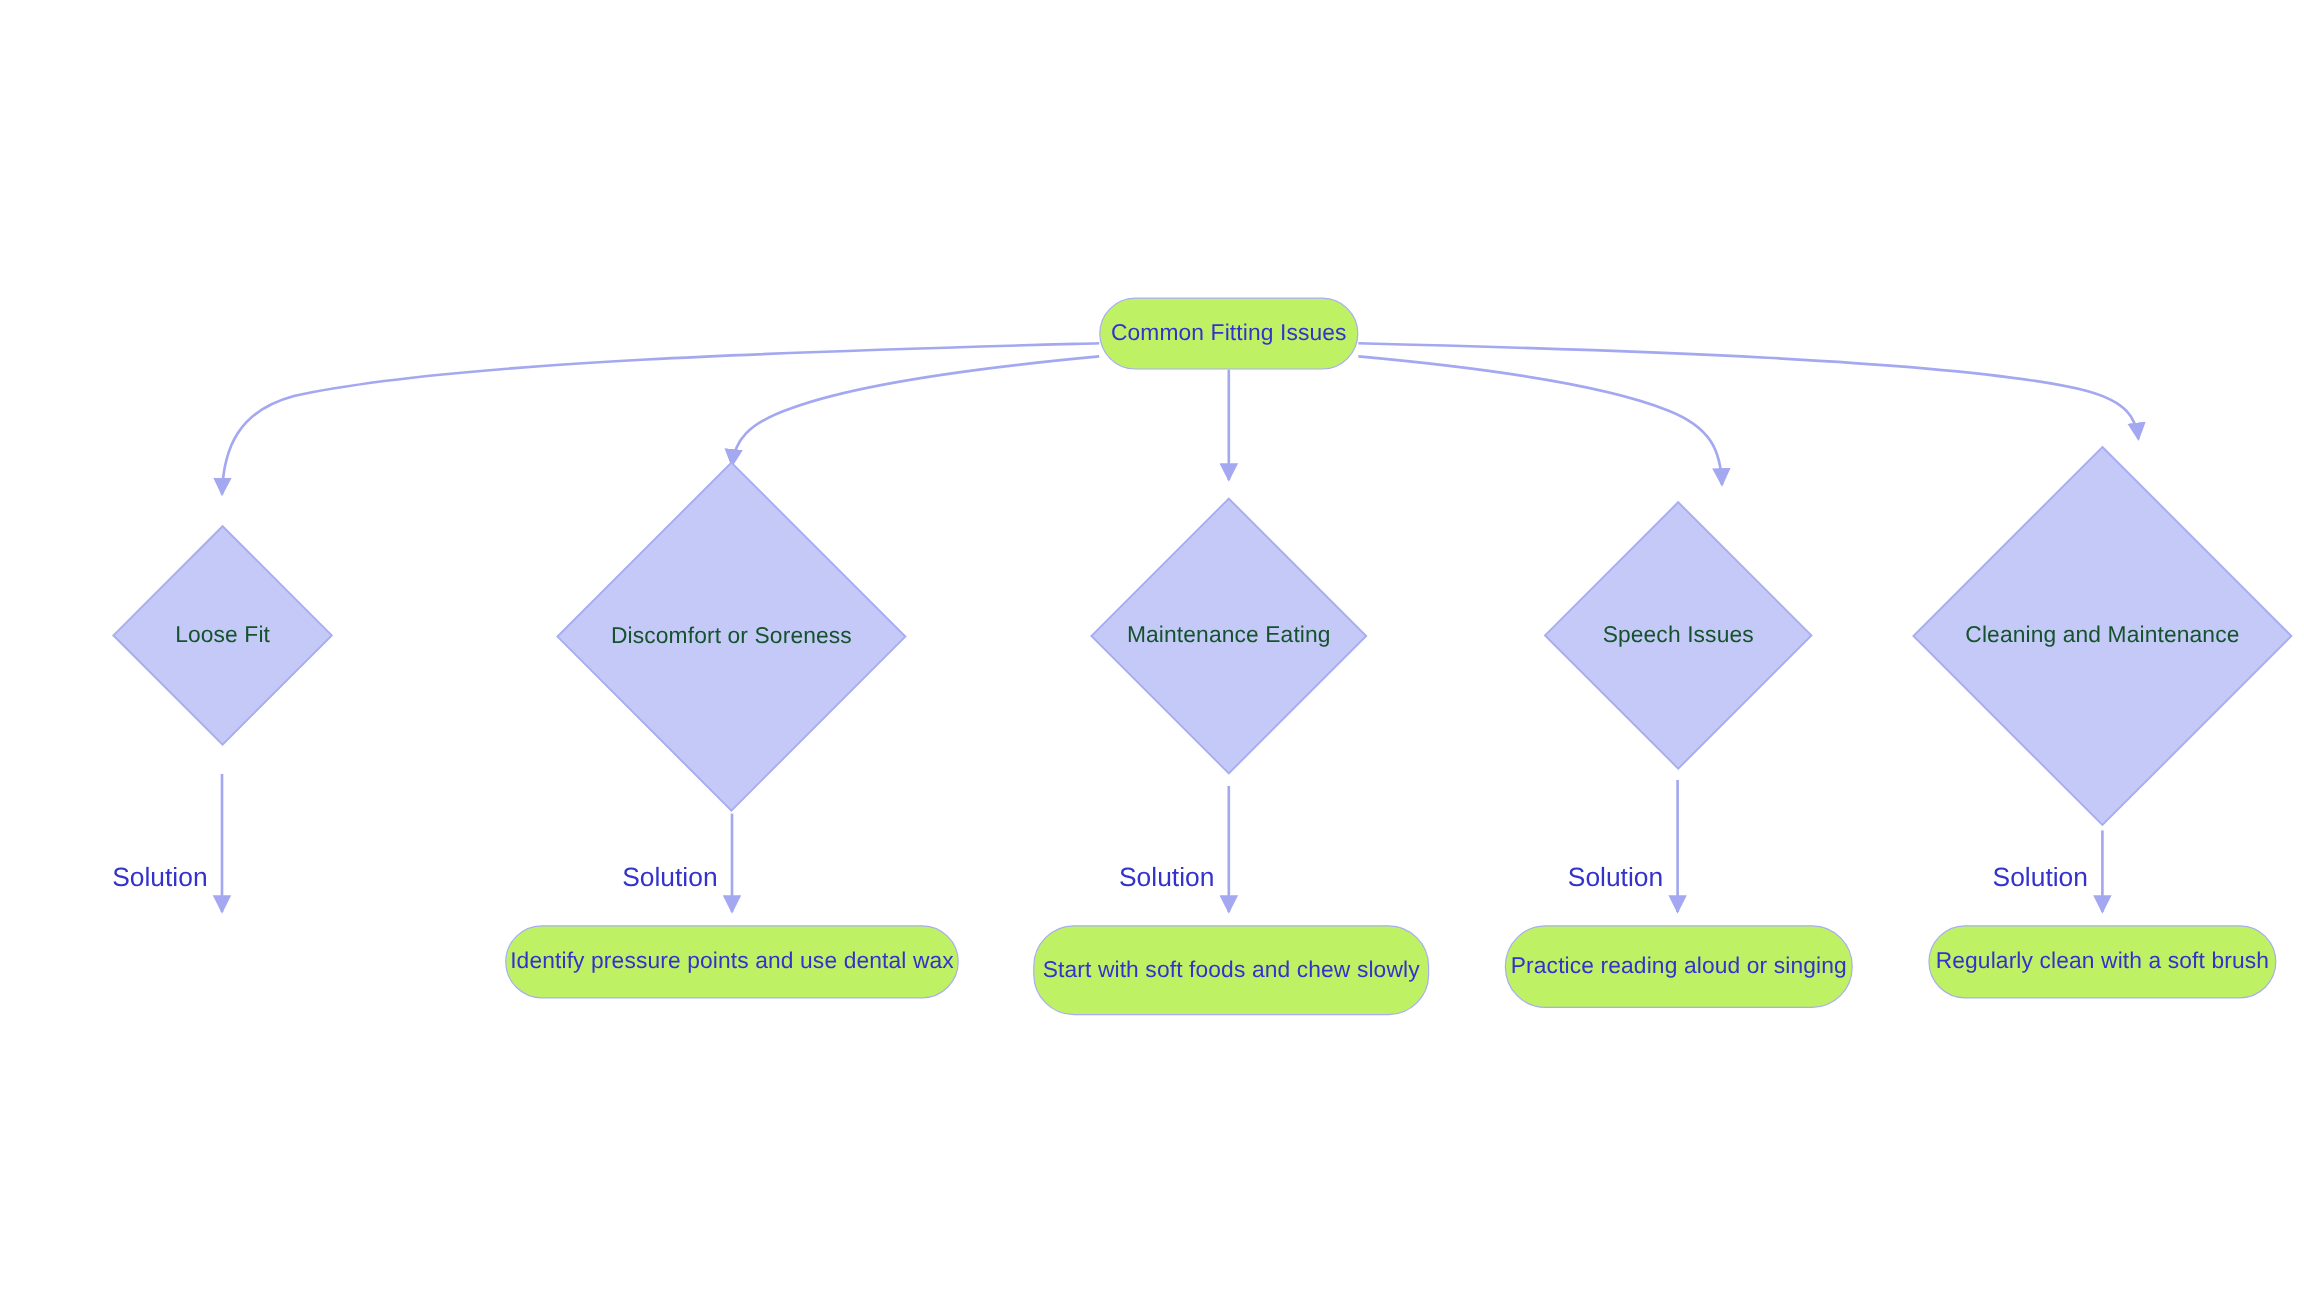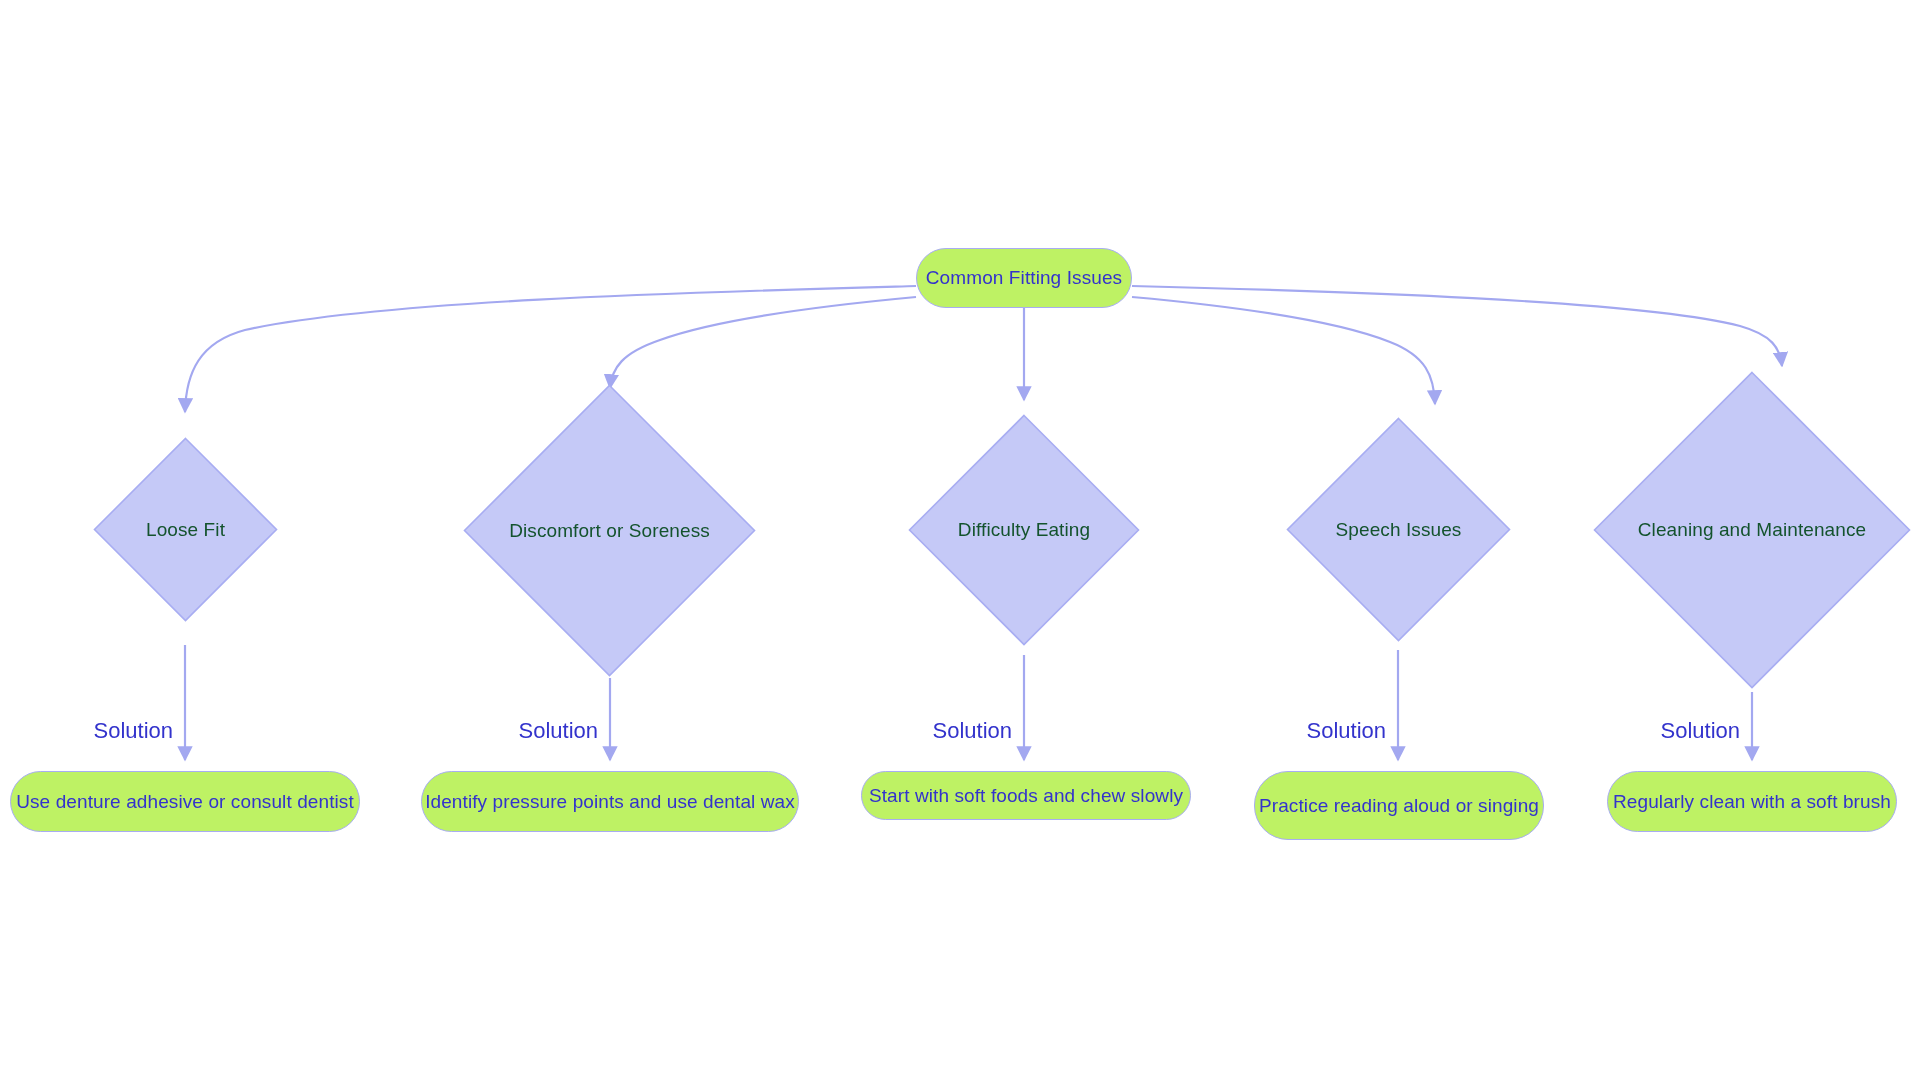--- a/index.html
+++ b/index.html
@@ -131,21 +131,21 @@
     <svg class="diamond-shape" viewBox="0 0 293 293" preserveAspectRatio="none">
       <polygon points="146.5,1.5 291.5,146.5 146.5,291.5 1.5,146.5" fill="#c5c9f7" stroke="#a8adf2" stroke-width="1.6"></polygon>
     </svg>
     <div class="diamond-label">Discomfort or Soreness</div>
   </div>
 
   <div class="diamond-wrap" style="left:908px; top:414px; width:232px; height:232px;">
     <svg class="diamond-shape" viewBox="0 0 232 232" preserveAspectRatio="none">
       <polygon points="116,1.5 230.5,116 116,230.5 1.5,116" fill="#c5c9f7" stroke="#a8adf2" stroke-width="1.6"></polygon>
     </svg>
-    <div class="diamond-label">Difficulty Eating</div>
+    <div class="diamond-label">Maintenance Eating</div>
   </div>
 
   <div class="diamond-wrap" style="left:1286px; top:417px; width:225px; height:225px;">
     <svg class="diamond-shape" viewBox="0 0 225 225" preserveAspectRatio="none">
       <polygon points="112.5,1.5 223.5,112.5 112.5,223.5 1.5,112.5" fill="#c5c9f7" stroke="#a8adf2" stroke-width="1.6"></polygon>
     </svg>
     <div class="diamond-label">Speech Issues</div>
   </div>
 
   <div class="diamond-wrap" style="left:1593px; top:371px; width:318px; height:318px;">
@@ -154,29 +154,26 @@
     </svg>
     <div class="diamond-label">Cleaning and Maintenance</div>
   </div>
 
   <div class="edge-label" style="left:73px; top:718px; width:100px;">Solution</div>
   <div class="edge-label" style="left:498px; top:718px; width:100px;">Solution</div>
   <div class="edge-label" style="left:912px; top:718px; width:100px;">Solution</div>
   <div class="edge-label" style="left:1286px; top:718px; width:100px;">Solution</div>
   <div class="edge-label" style="left:1640px; top:718px; width:100px;">Solution</div>
 
-  <div class="node pill" style="left:10px; top:771px; width:350px; height:61px;">
-    <span class="pill-label">Use denture adhesive or consult dentist</span>
-  </div>
 
   <div class="node pill" style="left:421px; top:771px; width:378px; height:61px;">
     <span class="pill-label">Identify pressure points and use dental wax</span>
   </div>
 
-  <div class="node pill" style="left:861px; top:771px; width:330px; height:49px;">
+  <div class="node pill" style="left:861px; top:771px; width:330px; height:75px;">
     <span class="pill-label">Start with soft foods and chew slowly</span>
   </div>
 
   <div class="node pill" style="left:1254px; top:771px; width:290px; height:69px;">
     <span class="pill-label">Practice reading aloud or singing</span>
   </div>
 
   <div class="node pill" style="left:1607px; top:771px; width:290px; height:61px;">
     <span class="pill-label">Regularly clean with a soft brush</span>
   </div>

